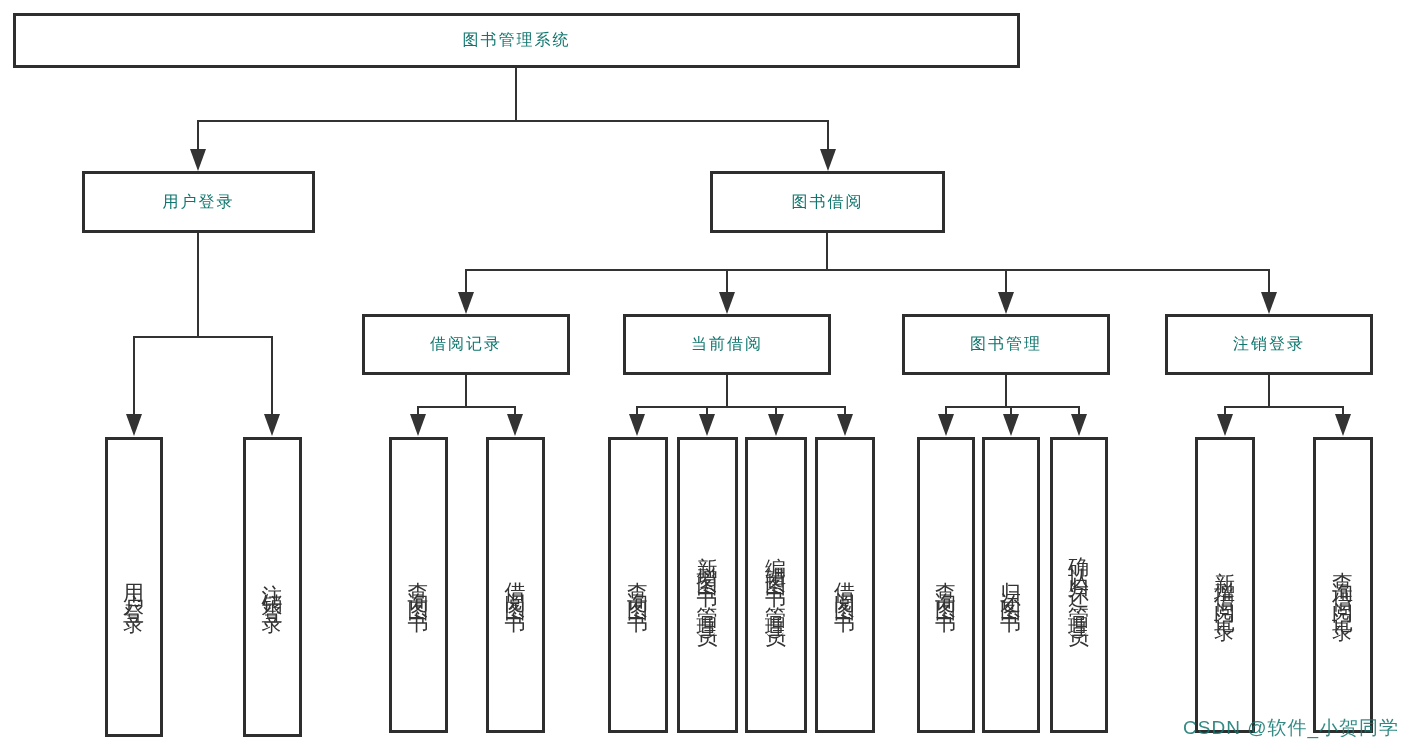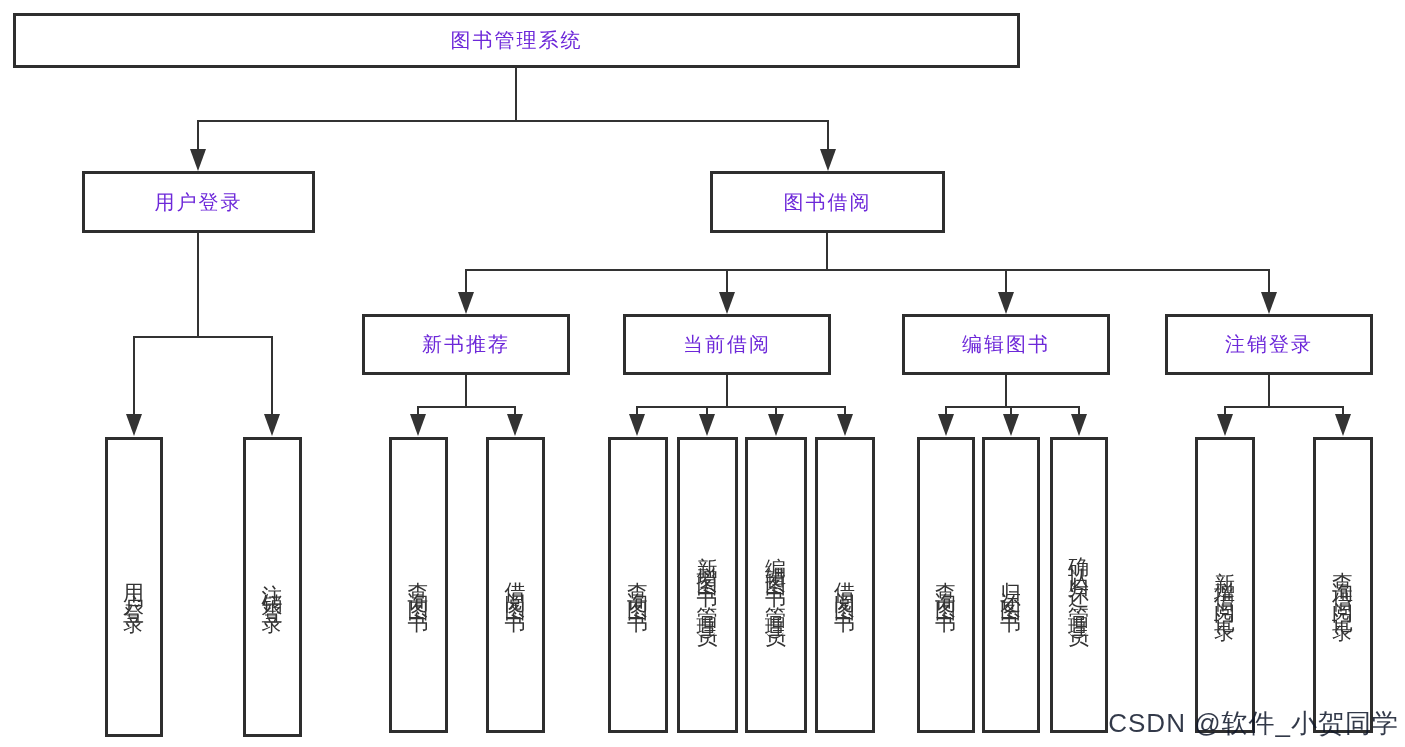--- a/index.html
+++ b/index.html
@@ -10,21 +10,21 @@
     font-family:"Liberation Sans",sans-serif;
     color:#333333;
     overflow:hidden;
   }
   .box{
     position:absolute;
     border:3px solid #2e2e2e;
     background:#ffffff;
     display:flex;align-items:center;justify-content:center;
     box-sizing:border-box;
-    font-size:20px;letter-spacing:2px;color:#6d28d9;
+    font-size:16px;letter-spacing:2px;color:#0f766e;
   }
   .vbox{
     position:absolute;
     border:3px solid #2e2e2e;
     background:#ffffff;
     display:flex;align-items:center;justify-content:center;
     box-sizing:border-box;
   }
   .vbox .vtext{
     writing-mode:vertical-rl;
@@ -39,22 +39,22 @@
   .arrow{
     position:absolute;
     width:0;height:0;
     border-left:8px solid transparent;
     border-right:8px solid transparent;
     border-top:22px solid #333333;
   }
   .watermark{
     position:absolute;
     right:6px;bottom:6px;
-    font-size:26px;
-    color:#0f172a;
+    font-size:19px;
+    color:#0f766e;
     opacity:0.85;
     letter-spacing:1px;
     z-index:10;
   }
 </style>
 </head>
 <body>
 
 <div id="canvas">
 
@@ -88,27 +88,27 @@
   <div class="vline" style="left:465px;top:269px;width:2px;height:25px;"></div>
   <div class="arrow" style="left:458px;top:292px;"></div>
   <div class="vline" style="left:726px;top:269px;width:2px;height:25px;"></div>
   <div class="arrow" style="left:719px;top:292px;"></div>
   <div class="vline" style="left:1005px;top:269px;width:2px;height:25px;"></div>
   <div class="arrow" style="left:998px;top:292px;"></div>
   <div class="vline" style="left:1268px;top:269px;width:2px;height:25px;"></div>
   <div class="arrow" style="left:1261px;top:292px;"></div>
 
   <div class="box" style="left:362px;top:314px;width:208px;height:61px;">
-    <span>新书推荐</span>
+    <span>借阅记录</span>
   </div>
   <div class="box" style="left:623px;top:314px;width:208px;height:61px;">
     <span>当前借阅</span>
   </div>
   <div class="box" style="left:902px;top:314px;width:208px;height:61px;">
-    <span>编辑图书</span>
+    <span>图书管理</span>
   </div>
   <div class="box" style="left:1165px;top:314px;width:208px;height:61px;">
     <span>注销登录</span>
   </div>
 
   <div class="vline" style="left:465px;top:375px;width:2px;height:33px;"></div>
   <div class="hline" style="left:417px;top:406px;width:99px;height:2px;"></div>
   <div class="vline" style="left:417px;top:406px;width:2px;height:12px;"></div>
   <div class="arrow" style="left:410px;top:414px;"></div>
   <div class="vline" style="left:514px;top:406px;width:2px;height:12px;"></div>

